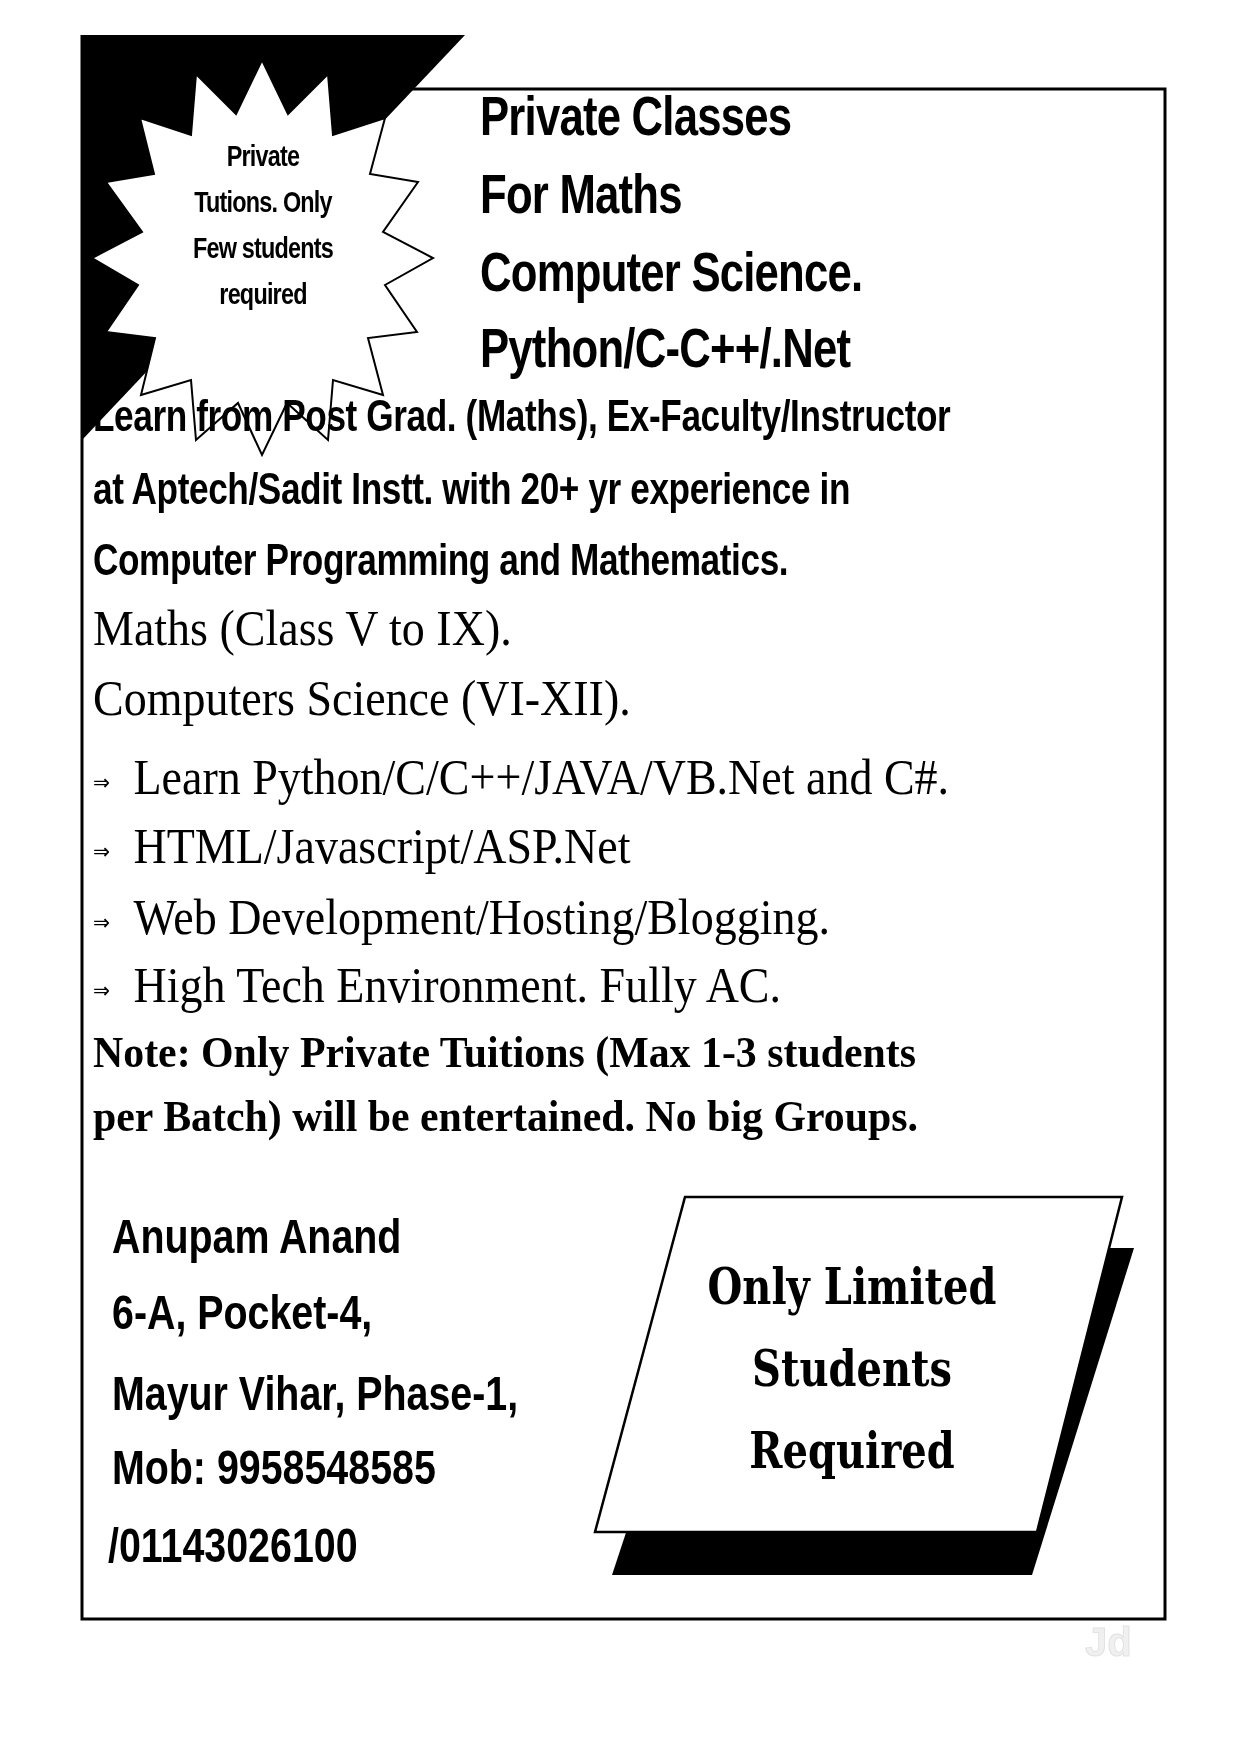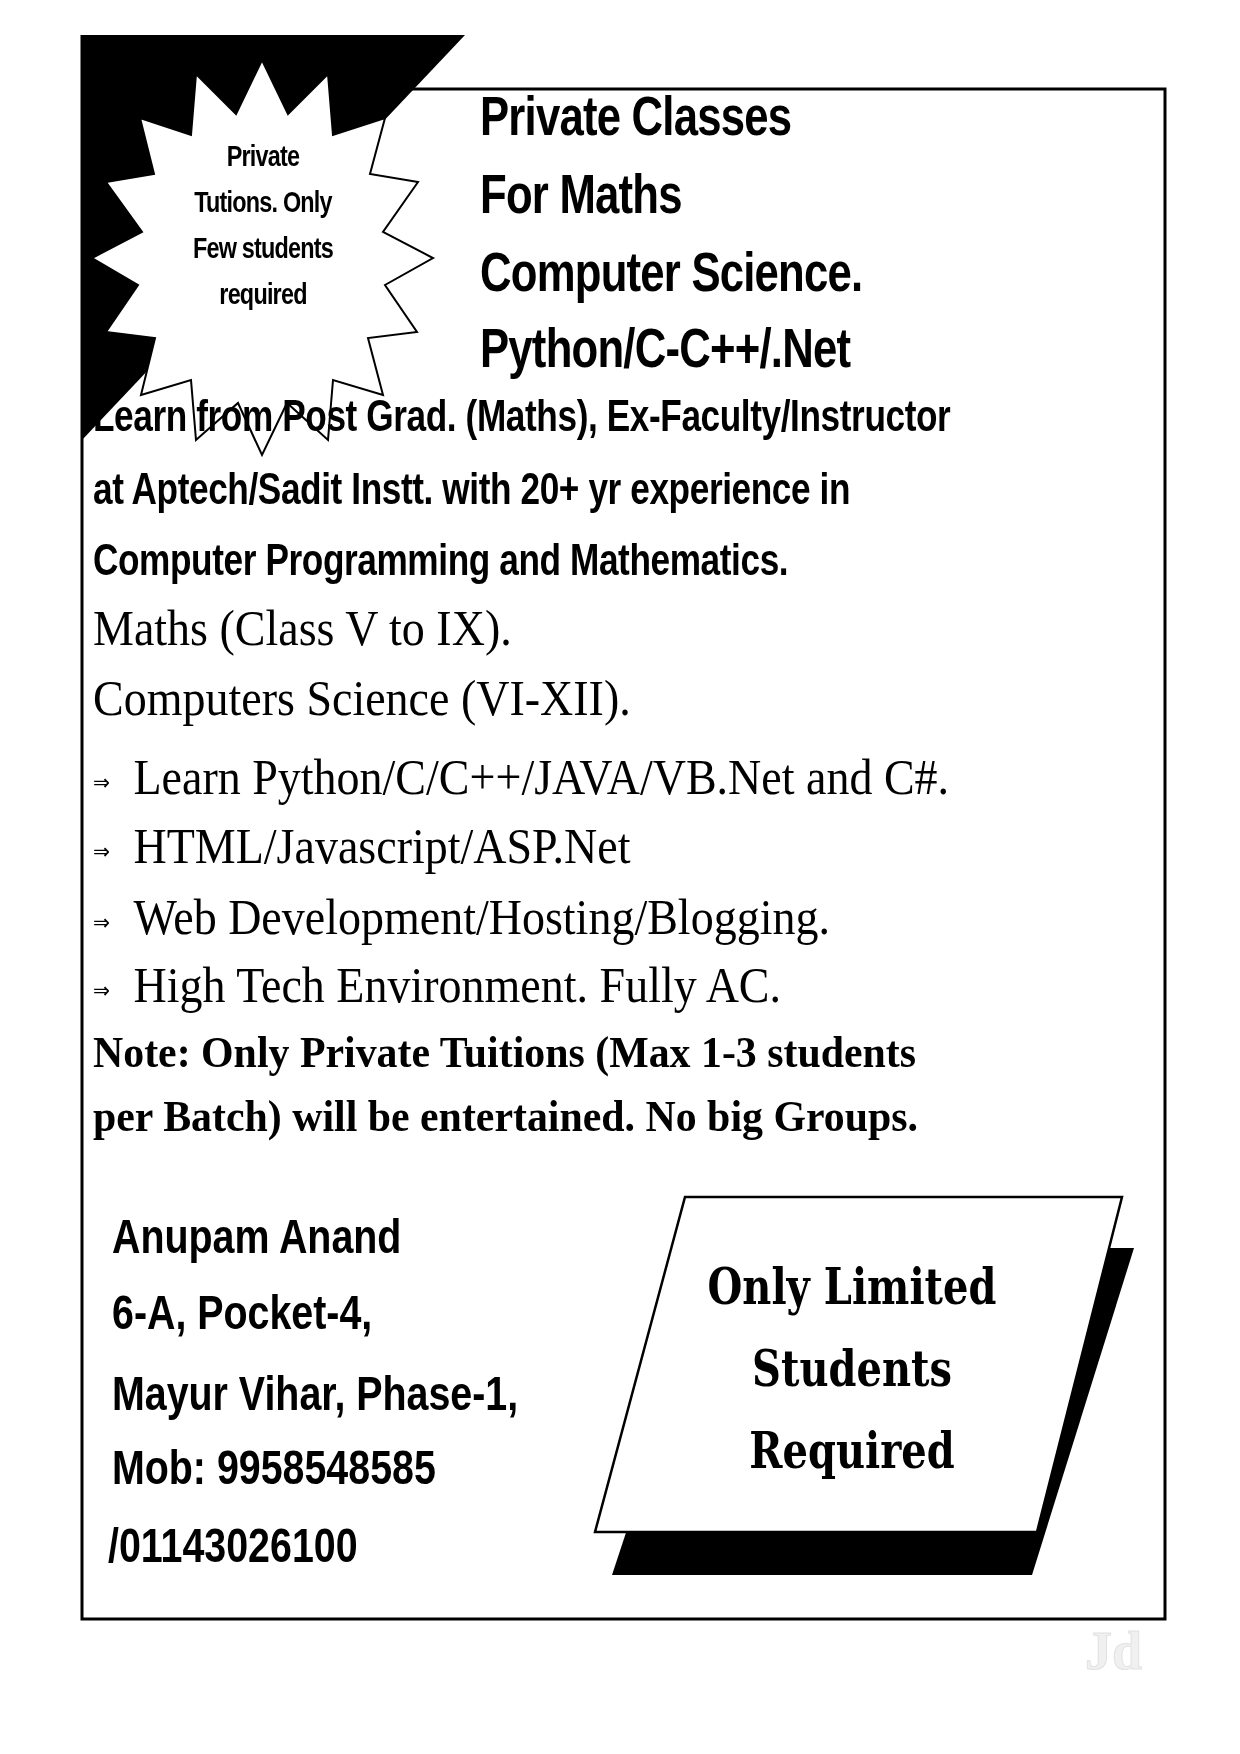--- a/index.html
+++ b/index.html
@@ -8,21 +8,21 @@
   .abs { position:absolute; white-space:nowrap; }
   .cond { font-family:"Liberation Sans Narrow","Liberation Sans", sans-serif; font-weight:bold; letter-spacing:-1px; transform-origin:left center; }
   .title { font-size:56px; transform:scaleX(0.78); line-height:1; }
   .burst-text { font-size:30px; line-height:46px; text-align:center; width:300px; transform:scaleX(0.78); transform-origin:center center; }
   .intro { font-family:"Liberation Sans", sans-serif; font-weight:bold; font-size:44px; transform:scaleX(0.80); transform-origin:left center; line-height:1; letter-spacing:-0.5px; }
   .serif { font-family:"Liberation Serif","DejaVu Serif", serif; font-size:50px; line-height:1; transform:scaleX(0.92); transform-origin:left center; }
   .bullet-arrow { font-family:"DejaVu Sans", sans-serif; font-size:22px; display:inline-block; width:44px; vertical-align:middle; }
   .note { font-family:"Liberation Serif", serif; font-weight:bold; font-size:45px; line-height:1; transform:scaleX(0.93); transform-origin:left center; }
   .contact { font-family:"Liberation Sans", sans-serif; font-weight:bold; font-size:48px; line-height:1; transform:scaleX(0.82); transform-origin:left center; }
   .limited { font-family:"DejaVu Serif","Liberation Serif", serif; font-weight:bold; font-size:50px; line-height:82px; text-align:center; width:480px; transform:scaleX(0.80); transform-origin:center center; }
-  .watermark { font-family:Liberation Serif, serif; font-size:54px; color:#f0f0f0; font-weight:bold; -webkit-text-stroke:1px #e2e2e2; }
+  .watermark { font-family:Liberation Sans, sans-serif; font-size:40px; color:#f0f0f0; font-weight:bold; -webkit-text-stroke:1px #e2e2e2; }
 </style>
 </head>
 <body>
 
 <svg class="layer" width="1240" height="1754" viewBox="0 0 1240 1754">
 
   <polygon points="82,35 465,35 82,440" fill="#000"></polygon>
 
   <polyline points="372,89 1165,89 1165,1619 82,1619 82,35" fill="none" stroke="#000" stroke-width="3"></polyline>
 

